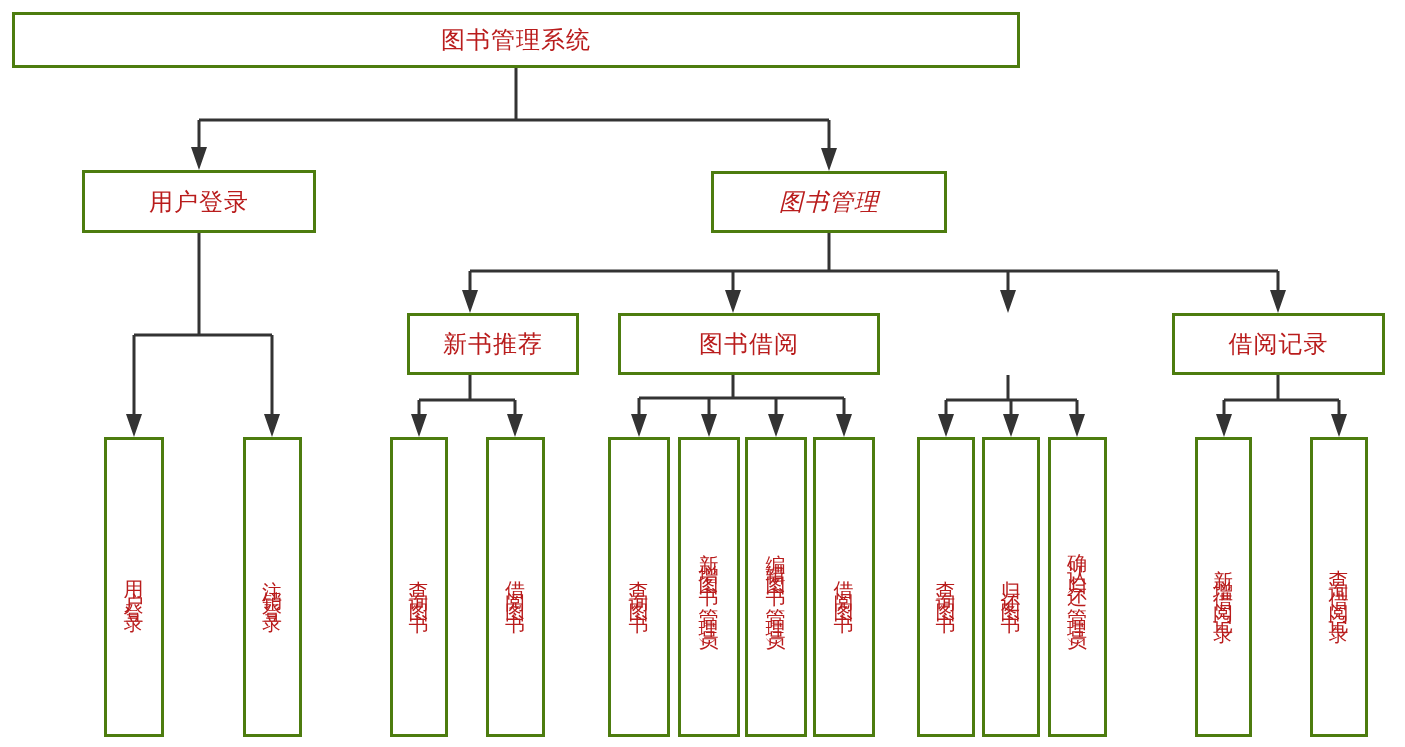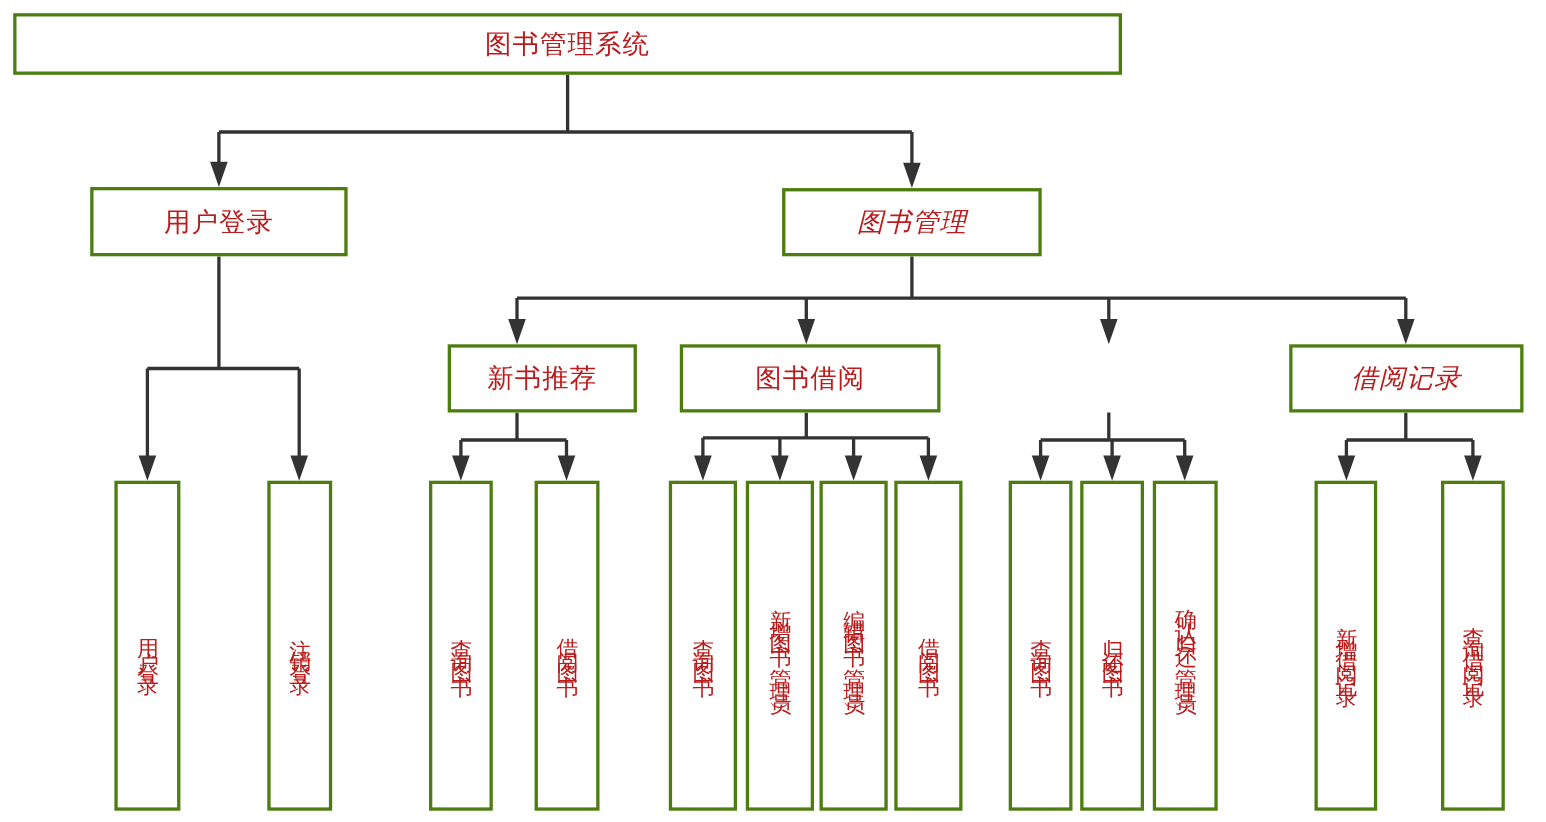--- a/index.html
+++ b/index.html
@@ -89,22 +89,22 @@
       M1216 414 L1232 414 L1224 437 Z
       M1331 414 L1347 414 L1339 437 Z"></path>
   </svg>
 
   <div class="node" style="left:12px; top:12px; width:1008px; height:56px;">图书管理系统</div>
 
   <div class="node" style="left:82px; top:170px; width:234px; height:63px;">用户登录</div>
   <div class="node" style="left:711px; top:171px; width:236px; height:62px;font-style:italic;">图书管理</div>
 
   <div class="node" style="left:362px; top:313px; width:172px; height:62px;margin-left:45px;">新书推荐</div>
-  <div class="node" style="left:618px; top:313px; width:237px; height:62px;">图书借阅</div>
-  <div class="node" style="left:1172px; top:313px; width:213px; height:62px;font-style:italic;">借阅记录</div>
+  <div class="node" style="left:618px; top:313px; width:262px; height:62px;">图书借阅</div>
+  <div class="node" style="left:1172px; top:313px; width:213px; height:62px;">借阅记录</div>
 
   <div class="node v" style="left:104px; top:437px; width:60px; height:300px;">
     <span class="v-text">用户登录</span>
   </div>
   <div class="node v" style="left:243px; top:437px; width:59px; height:300px;">
     <span class="v-text">注销登录</span>
   </div>
 
   <div class="node v" style="left:390px; top:437px; width:58px; height:300px;">
     <span class="v-text">查询图书</span>

